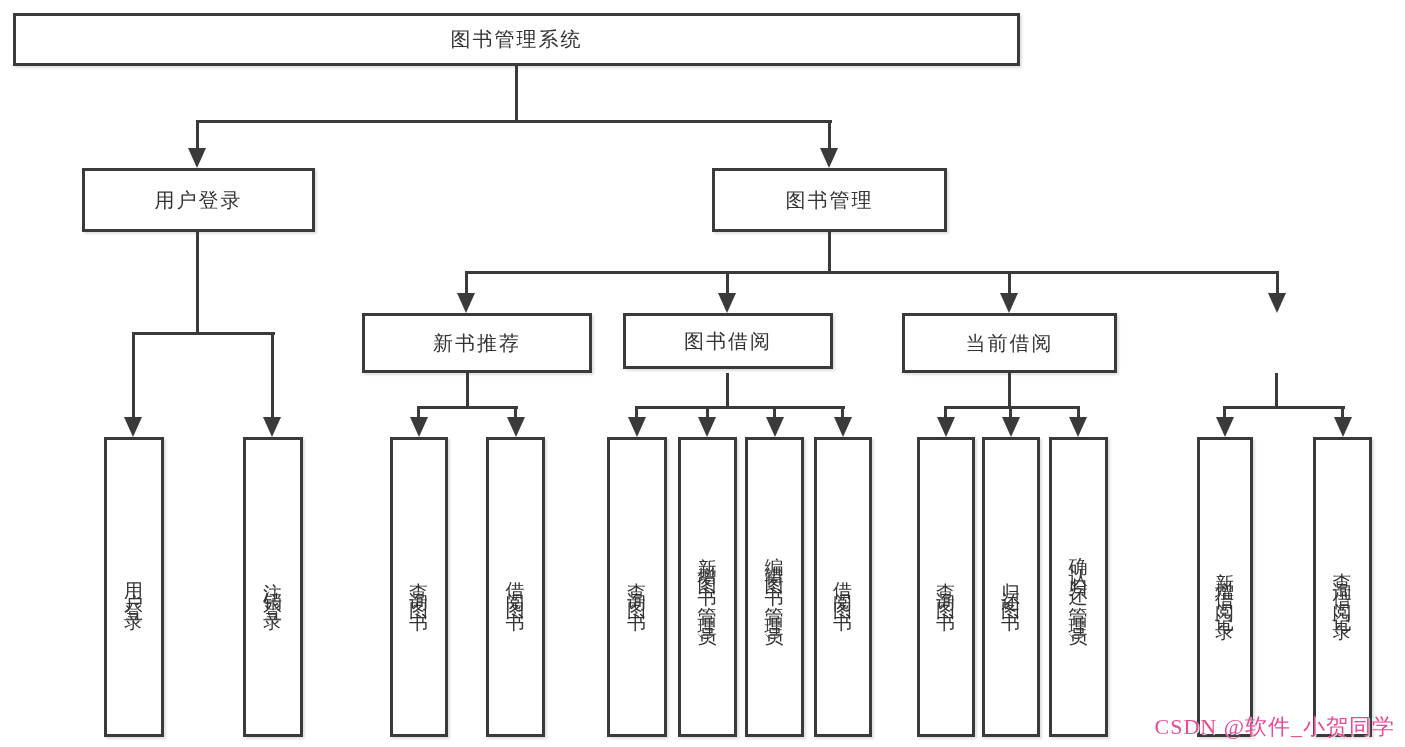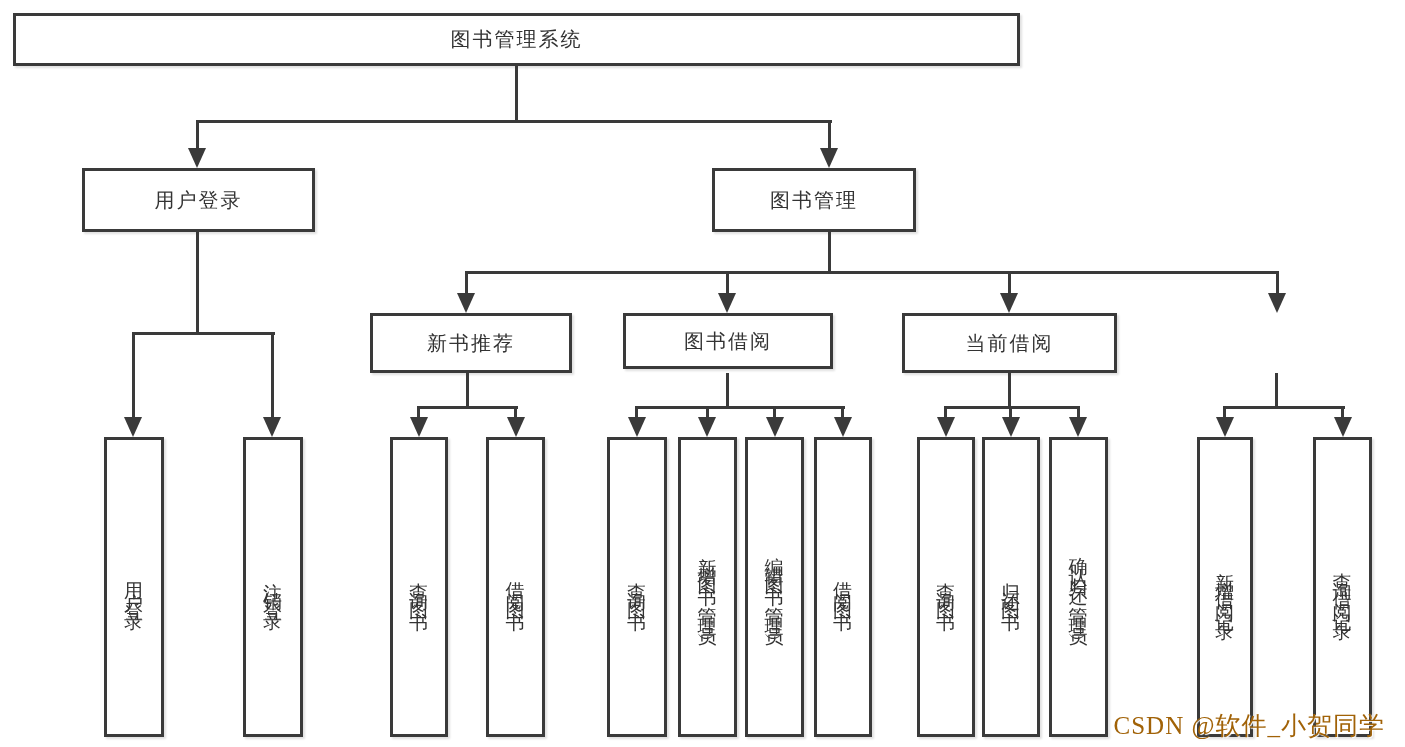--- a/index.html
+++ b/index.html
@@ -41,64 +41,64 @@
   .vline { position:absolute; width:3px; background:#3a3a3a; }
   .hline { position:absolute; height:3px; background:#3a3a3a; }
   .arrowhead {
     position:absolute; width:0; height:0;
     border-left:9px solid transparent;
     border-right:9px solid transparent;
     border-top:20px solid #3a3a3a;
   }
   .watermark {
     position:absolute;
-    right:20px; bottom:5px;
-    color:#a16207;
-    font-size:25px;
+    right:10px; bottom:5px;
+    color:#ec4899;
+    font-size:22px;
     letter-spacing:1px;
     text-shadow:1px 1px 1px #ffffff;
     z-index:5;
   }
 </style>
 </head>
 <body>
 
 <div class="stage">
 
   <div class="node" style="left:13px; top:13px; width:1007px; height:53px;">图书管理系统</div>
 
   <div class="vline" style="left:515px; top:64px; height:58px;"></div>
   <div class="hline" style="left:196px; top:120px; width:636px;"></div>
   <div class="vline" style="left:196px; top:120px; height:30px;"></div>
   <div class="arrowhead" style="left:188px; top:148px;"></div>
   <div class="vline" style="left:828px; top:120px; height:30px;"></div>
   <div class="arrowhead" style="left:820px; top:148px;"></div>
 
   <div class="node" style="left:82px; top:168px; width:233px; height:64px;">用户登录</div>
-  <div class="node" style="left:712px; top:168px; width:204px; height:64px;">图书管理</div>
+  <div class="node" style="left:712px; top:168px; width:235px; height:64px;">图书管理</div>
 
   <div class="vline" style="left:196px; top:232px; height:103px;"></div>
   <div class="hline" style="left:132px; top:332px; width:143px;"></div>
   <div class="vline" style="left:132px; top:332px; height:87px;"></div>
   <div class="arrowhead" style="left:124px; top:417px;"></div>
   <div class="vline" style="left:271px; top:332px; height:87px;"></div>
   <div class="arrowhead" style="left:263px; top:417px;"></div>
 
   <div class="vline" style="left:828px; top:232px; height:41px;"></div>
   <div class="hline" style="left:465px; top:271px; width:814px;"></div>
   <div class="vline" style="left:465px; top:271px; height:24px;"></div>
   <div class="arrowhead" style="left:457px; top:293px;"></div>
   <div class="vline" style="left:726px; top:271px; height:24px;"></div>
   <div class="arrowhead" style="left:718px; top:293px;"></div>
   <div class="vline" style="left:1008px; top:271px; height:24px;"></div>
   <div class="arrowhead" style="left:1000px; top:293px;"></div>
   <div class="vline" style="left:1276px; top:271px; height:24px;"></div>
   <div class="arrowhead" style="left:1268px; top:293px;"></div>
 
-  <div class="node" style="left:370px; top:313px; width:202px; height:60px;">新书推荐</div>
+  <div class="node" style="left:362px; top:313px; width:230px; height:60px;">新书推荐</div>
   <div class="node" style="left:623px; top:313px; width:210px; height:56px;">图书借阅</div>
   <div class="node" style="left:902px; top:313px; width:215px; height:60px;">当前借阅</div>
 
   <div class="vline" style="left:466px; top:373px; height:36px;"></div>
   <div class="hline" style="left:417px; top:406px; width:101px;"></div>
   <div class="vline" style="left:417px; top:406px; height:13px;"></div>
   <div class="arrowhead" style="left:410px; top:417px;"></div>
   <div class="vline" style="left:514px; top:406px; height:13px;"></div>
   <div class="arrowhead" style="left:507px; top:417px;"></div>
 

